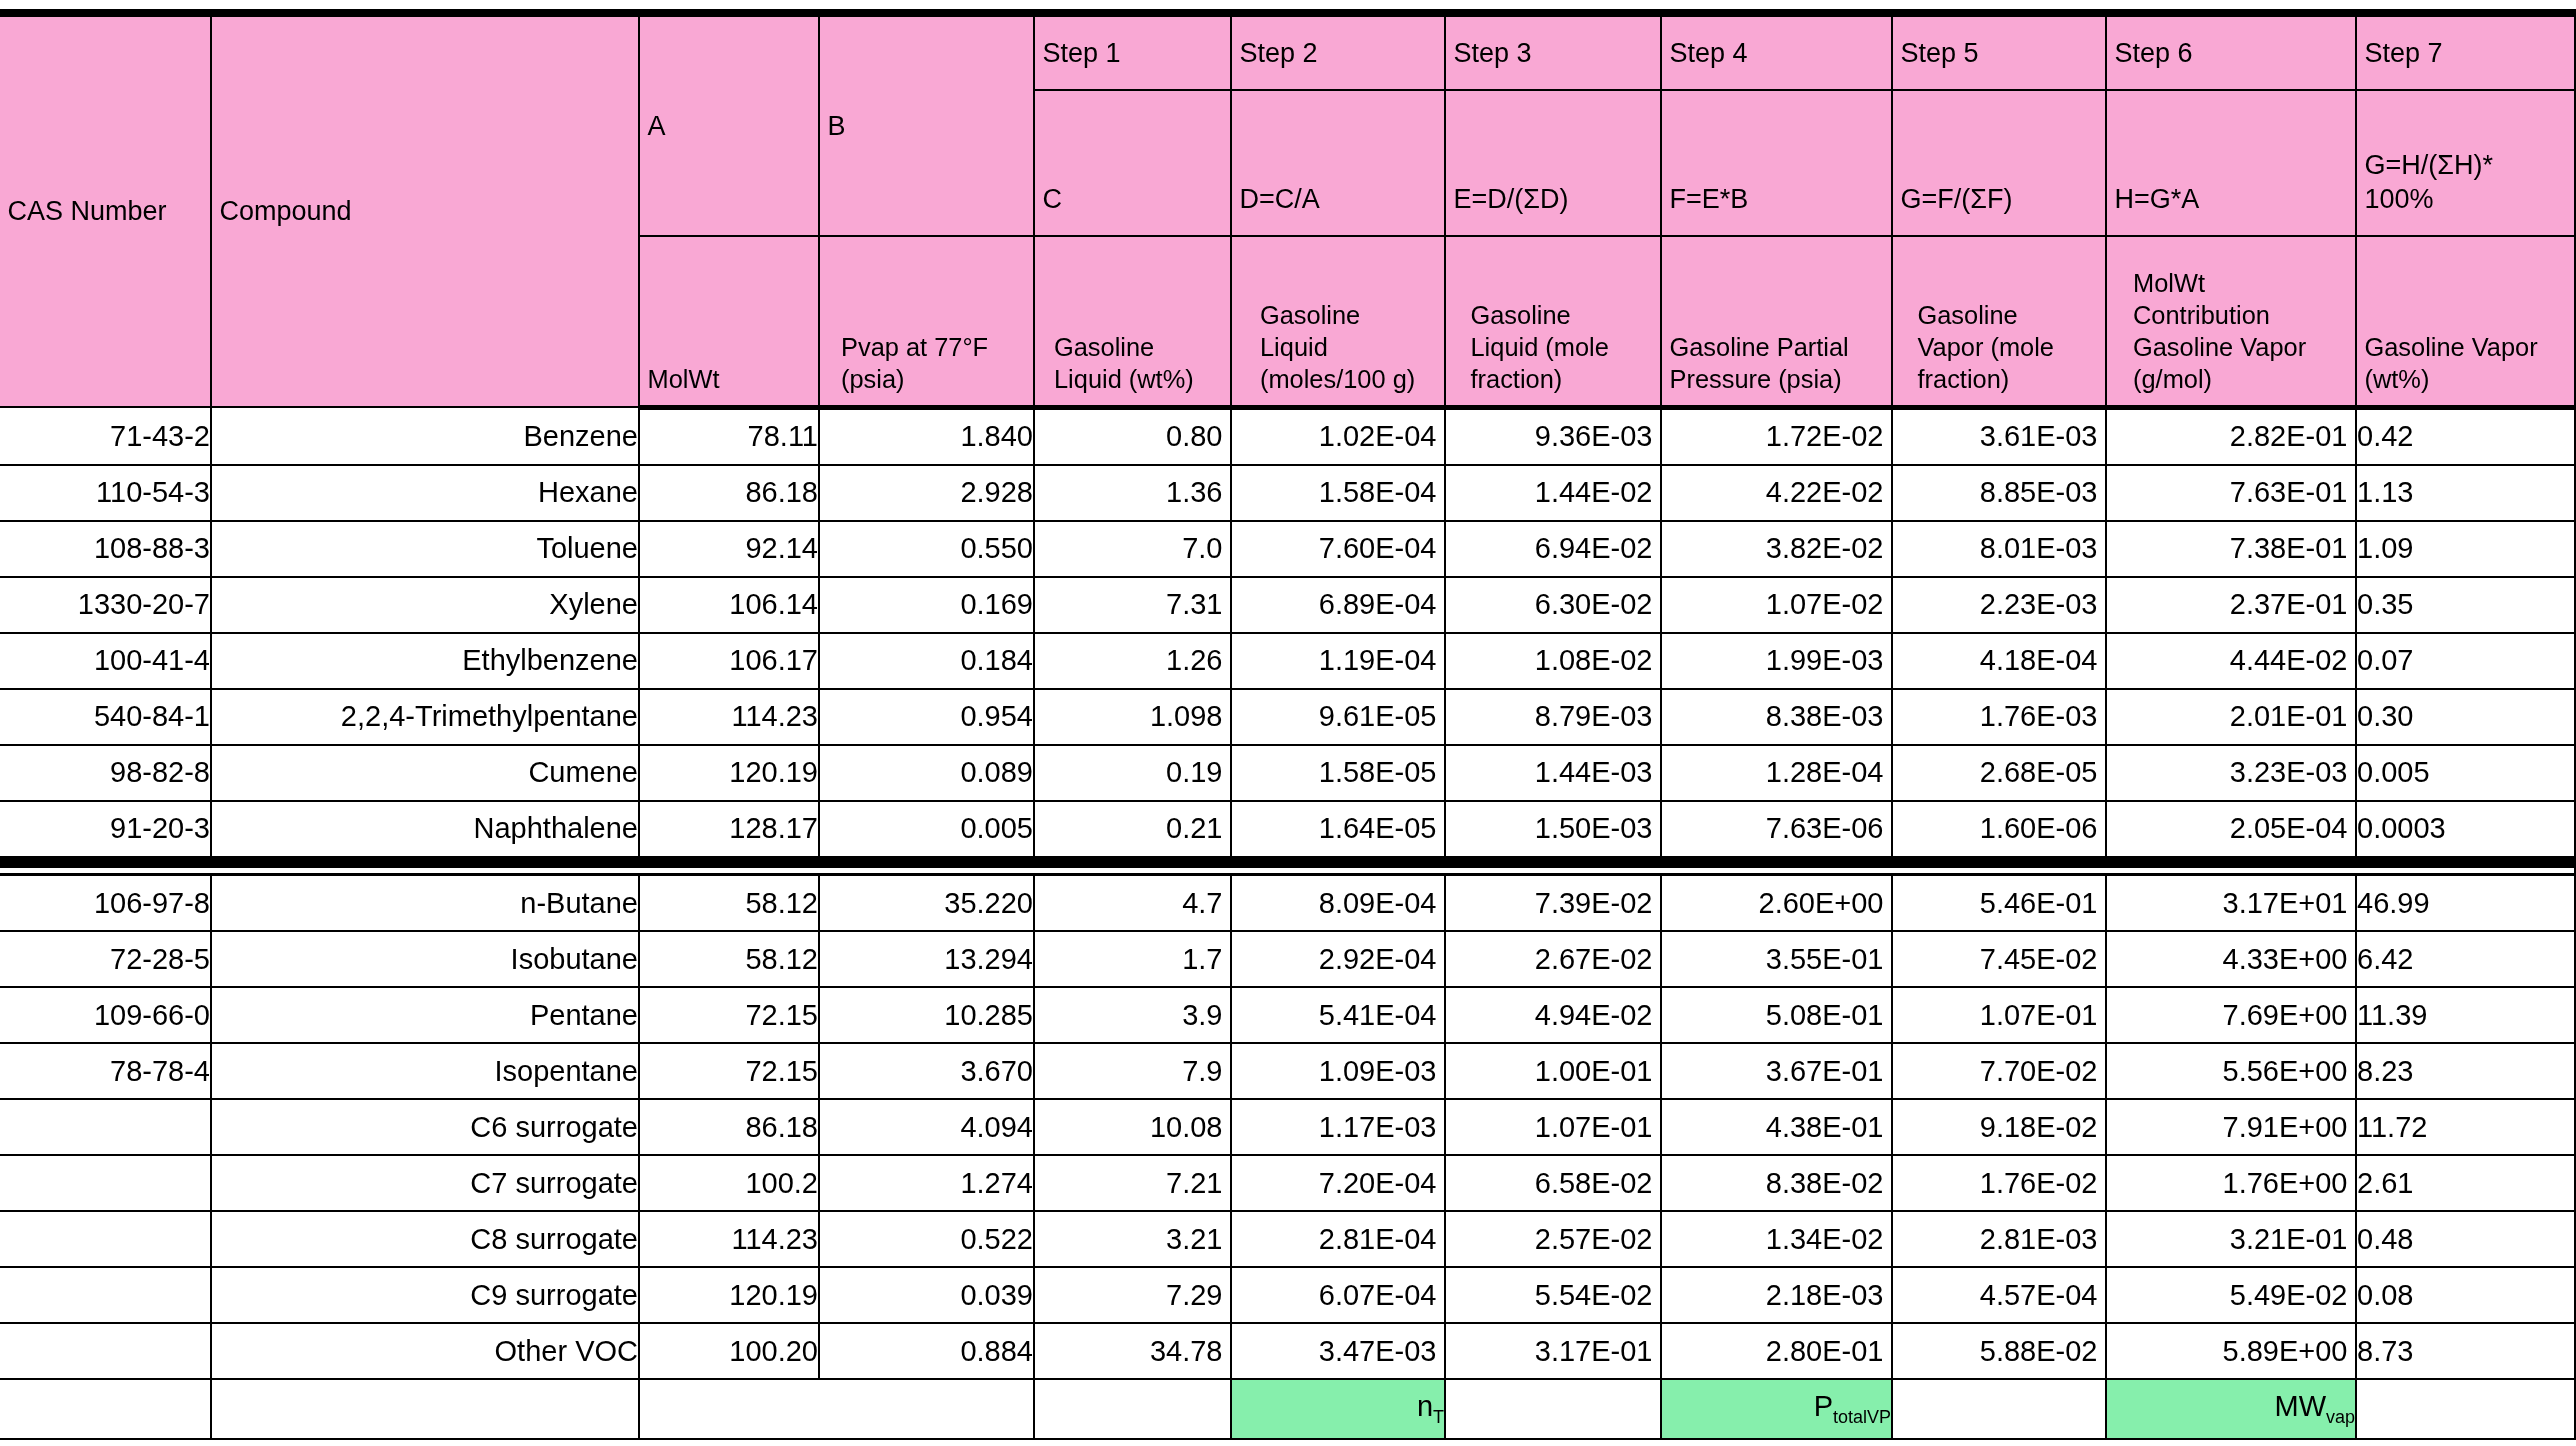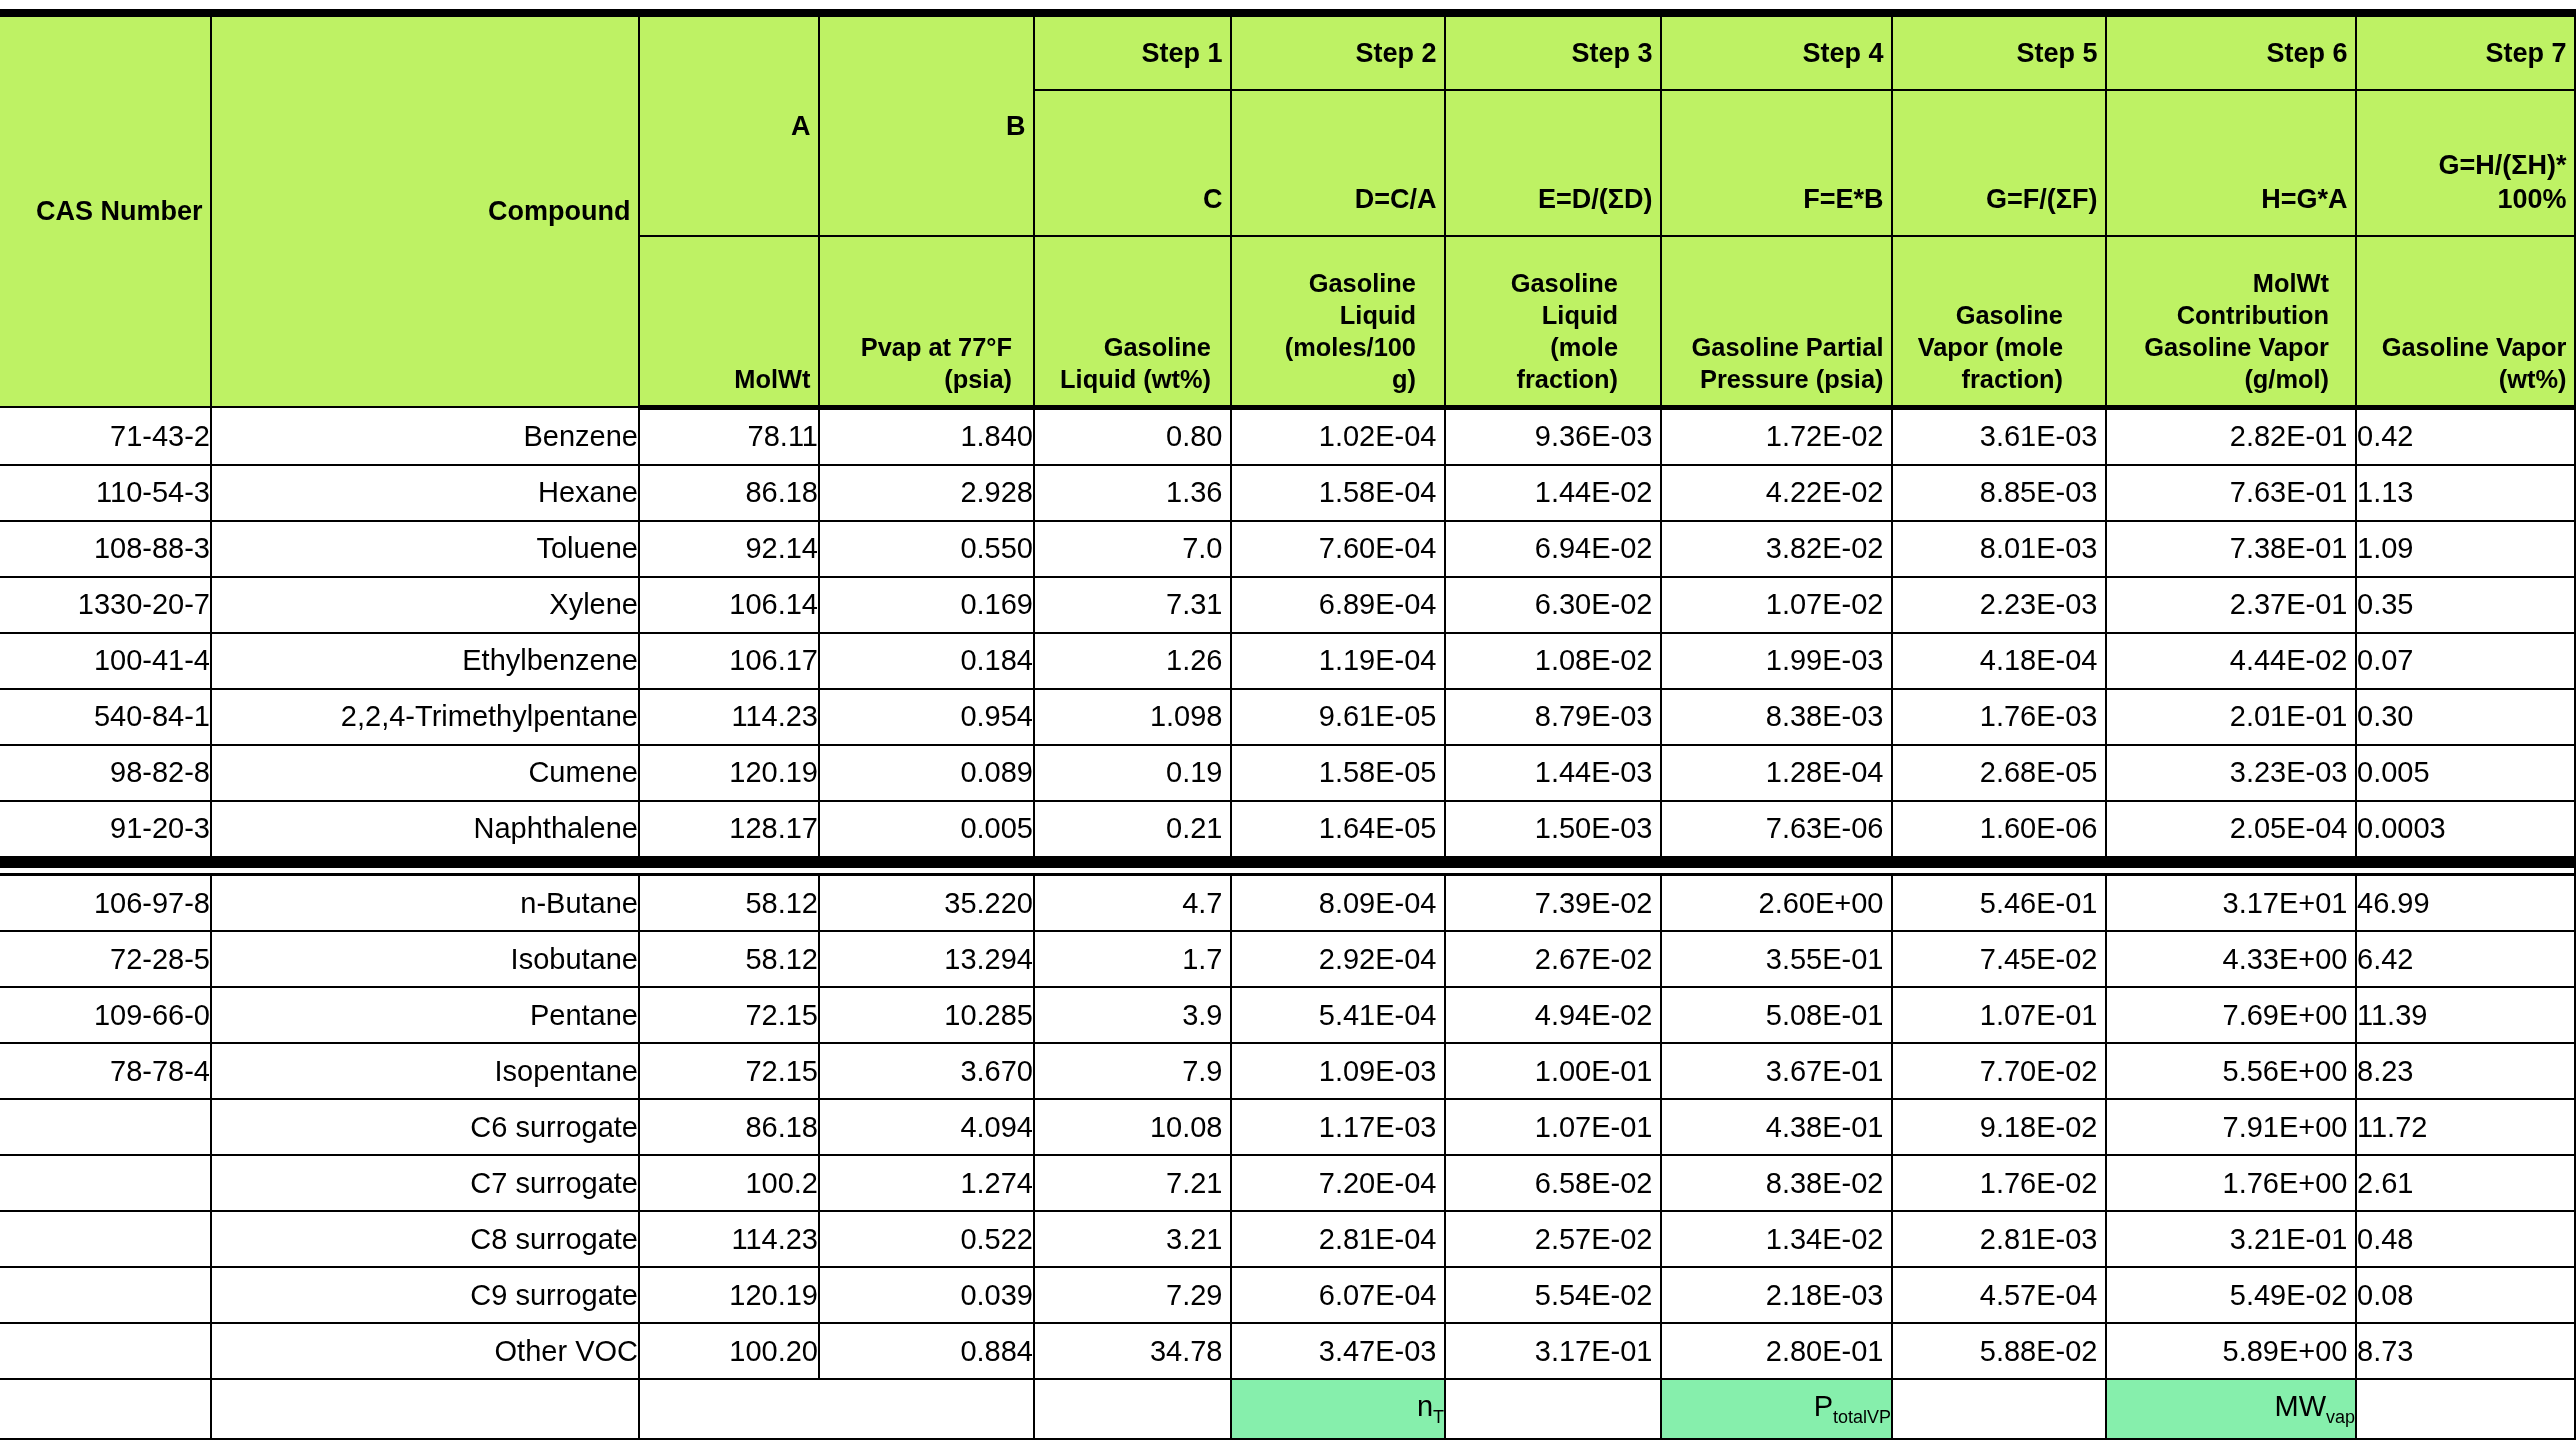--- a/index.html
+++ b/index.html
@@ -4,21 +4,21 @@
 <style>
   html,body{margin:0;padding:0;background:#ffffff;}
   .page{width:2576px;height:1446px;background:#ffffff;overflow:hidden;
         font-family:"Liberation Sans",sans-serif;color:#000;}
   table{border-collapse:collapse;table-layout:fixed;width:2576px;margin-top:9.4px;
         border-top:8.5px solid #000;}
   td,th{border:2.8px solid #000;overflow:hidden;}
   
   tr>td:first-child, tr>th:first-child{border-left:none;}
   
-  thead th{background:#bef264;font-weight:bold;text-align:right;vertical-align:bottom;
+  thead th{background:#f9a8d4;font-weight:normal;text-align:left;vertical-align:bottom;
            font-size:25.4px;line-height:1.25;padding:0 7.5px 9.4px 7.5px;}
   tr.r-step th{height:72px;vertical-align:middle;font-size:27px;padding:0 7.5px;}
   tr.r-formula th{height:125px;font-size:27px;padding:0 7.5px 19px 7.5px;}
   tr.r-desc th{height:158px;border-bottom:5.6px solid #000;}
   th.h-ab{vertical-align:bottom;padding-bottom:36px;font-size:27px;}
   th.h-caslbl,th.h-cmplbl{vertical-align:bottom;padding-bottom:9.4px;}
   th.h-caslbl{padding-left:28px;padding-right:28px;}
   th.d-pvap{padding-left:21px;padding-right:21px;}
   th.d-c{padding-left:19px;padding-right:19px;margin-left:29px;}
   th.d-d{padding-left:28px;padding-right:28px;}

